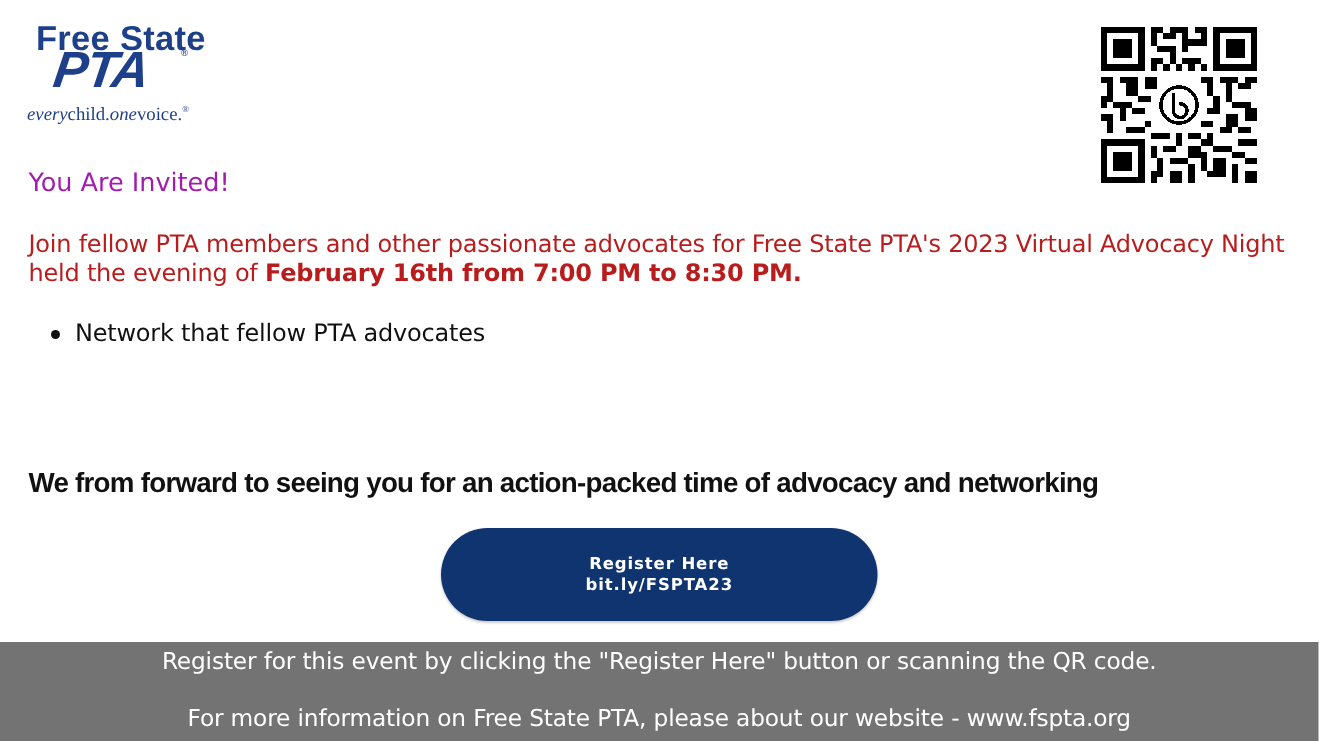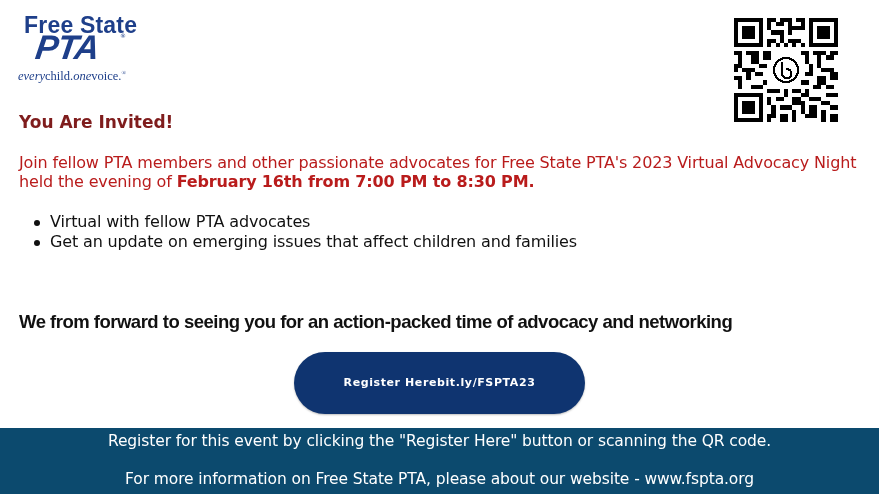--- a/index.html
+++ b/index.html
@@ -21,22 +21,22 @@
   .logo-reg { position: absolute; left: 102px; top: 20px; font-size: 6px; color: #1e3f8a; }
   .logo-tag {
     position: absolute; left: 0px; top: 57px; font-family: "Liberation Serif", serif;
     font-size: 12.5px; color: #1e3f8a; white-space: nowrap;
   }
   .logo-tag i { }
   .qr {
     position: absolute; left: 734px; top: 18px; width: 104px; height: 104px;
   }
   .heading {
-    position: absolute; left: 19px; top: 112px; font-weight: bold; font-size: 17px;
-    margin: 0; color: #7f1d1d; white-space: nowrap;
+    position: absolute; left: 19px; top: 112px; font-weight: normal; font-size: 17px;
+    margin: 0; color: #a21caf; white-space: nowrap;
   }
   .intro {
     position: absolute; left: 19px; top: 153px; font-size: 16px; line-height: 19px;
     color: #b91c1c; width: 850px; margin: 0; letter-spacing: -0.15px;
   }
   .intro b { font-weight: bold; }
   .bullets {
     position: absolute; left: 30px; top: 212px; margin: 0; padding: 0; list-style: none;
     font-size: 16px; line-height: 19.5px; color: #111; letter-spacing: -0.15px;
   }
@@ -46,27 +46,27 @@
     background: #111; border-radius: 50%;
   }
   .closing {
     position: absolute; left: 19px; top: 311px; font-weight: bold; font-size: 16.5px;
     color: #111; white-space: nowrap; letter-spacing: -0.5px; margin: 0;
     font-family: "Liberation Sans", sans-serif; font-size: 18.5px;
   }
   .register-btn {
     position: absolute; left: 294px; top: 352px; width: 291px; height: 62px;
     background: #0f3470; border-radius: 31px; color: #ffffff; text-align: center;
-    display: flex; flex-direction: row; justify-content: center; align-items: center;
+    display: flex; flex-direction: column; justify-content: center; align-items: center;
     font-family: "DejaVu Sans", sans-serif; font-weight: bold; font-size: 11px; line-height: 14px;
     letter-spacing: 0.6px; cursor: pointer; box-shadow: 0 1px 2px rgba(0,0,0,0.25);
   }
   .footer {
     position: absolute; left: 0; top: 428px; width: 879px; height: 66px;
-    background: #0c4a6e; color: #ffffff; text-align: center;
+    background: #737373; color: #ffffff; text-align: center;
     font-size: 15.5px; letter-spacing: -0.1px;
   }
   .footer .l1 { position: absolute; left: 0; right: 0; top: 4px; }
   .footer .l2 { position: absolute; left: 0; right: 0; top: 42px; }
 </style>
 </head>
 <body>
 
 <div class="logo">
   <div class="logo-title">Free State</div>
@@ -160,22 +160,21 @@
     <circle cx="12.5" cy="12.5" r="2.9" fill="none" stroke="#000" stroke-width="0.55"></circle>
     <path d="M11.6 10.8v2.6a1.1 1.1 0 1 0 1.1-1.1" fill="none" stroke="#000" stroke-width="0.55" stroke-linecap="round"></path>
   </svg>
 </div>
 
 <h1 class="heading">You Are Invited!</h1>
 
 <p class="intro"><span>Join fellow PTA members and other passionate advocates for Free State PTA's 2023 Virtual Advocacy Night held the evening of </span><b>February 16th from 7:00 PM to 8:30 PM.</b></p>
 
 <ul class="bullets">
-  <li>Virtual with fellow PTA advocates</li>
-  <li>Get an update on emerging issues that affect children and families</li>
+  <li>Network that fellow PTA advocates</li>
 </ul>
 
 <p class="closing">We from forward to seeing you for an action-packed time of advocacy and networking</p>
 
 <div class="register-btn">
   <span>Register Here</span>
   <span>bit.ly/FSPTA23</span>
 </div>
 
 <div class="footer">

